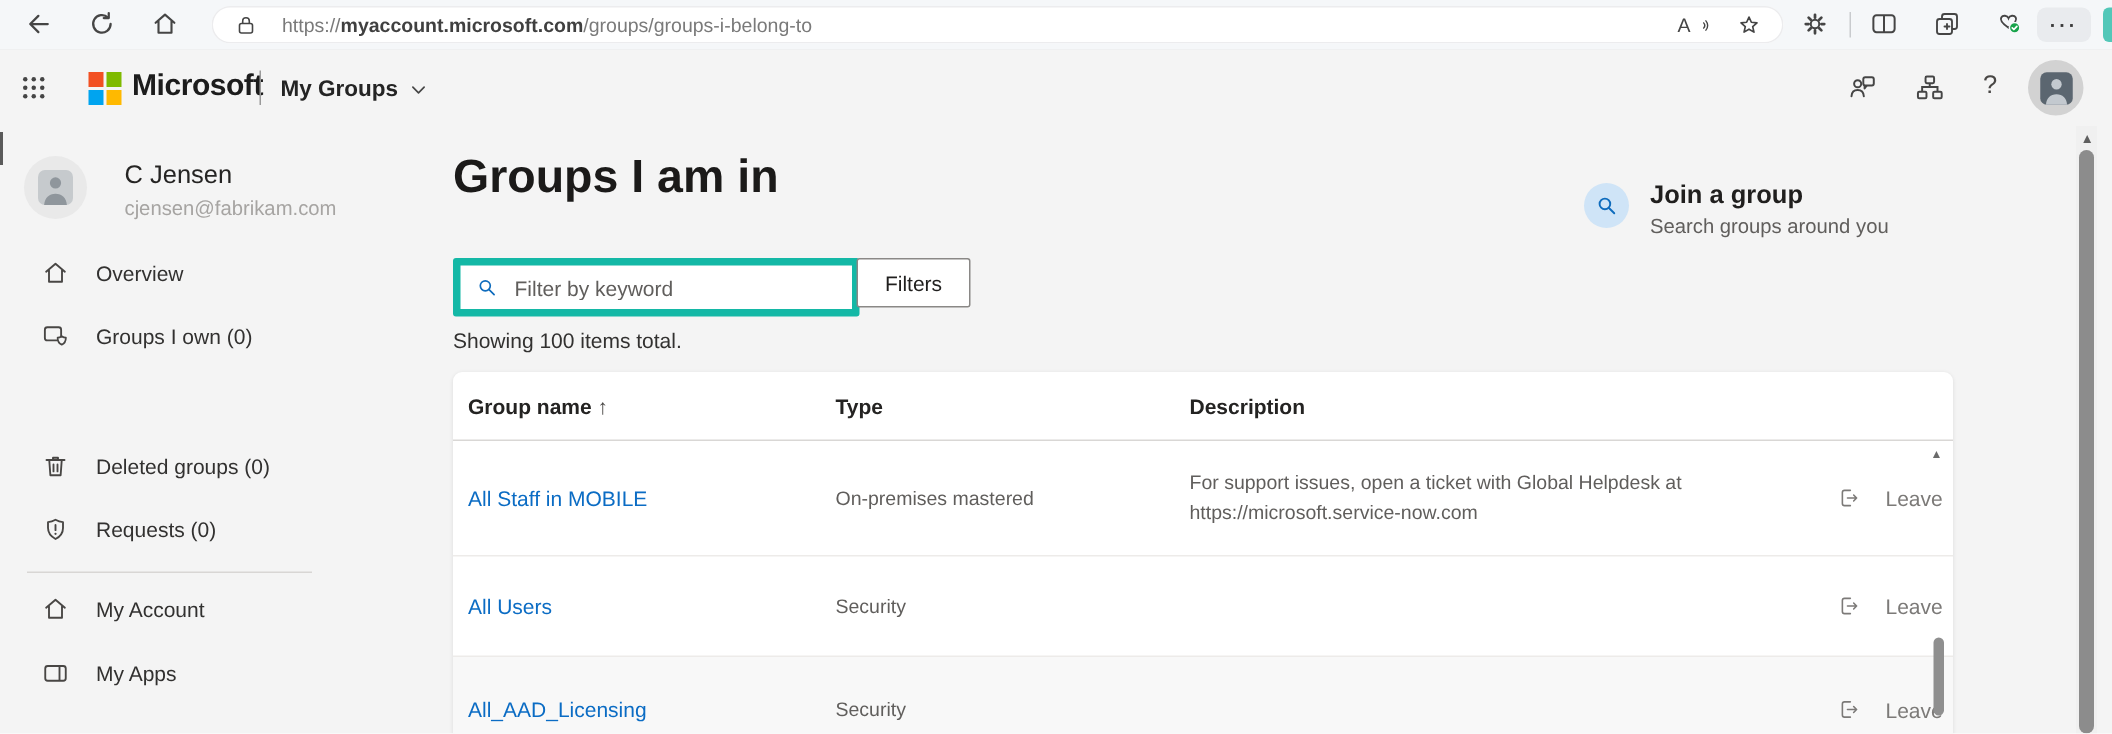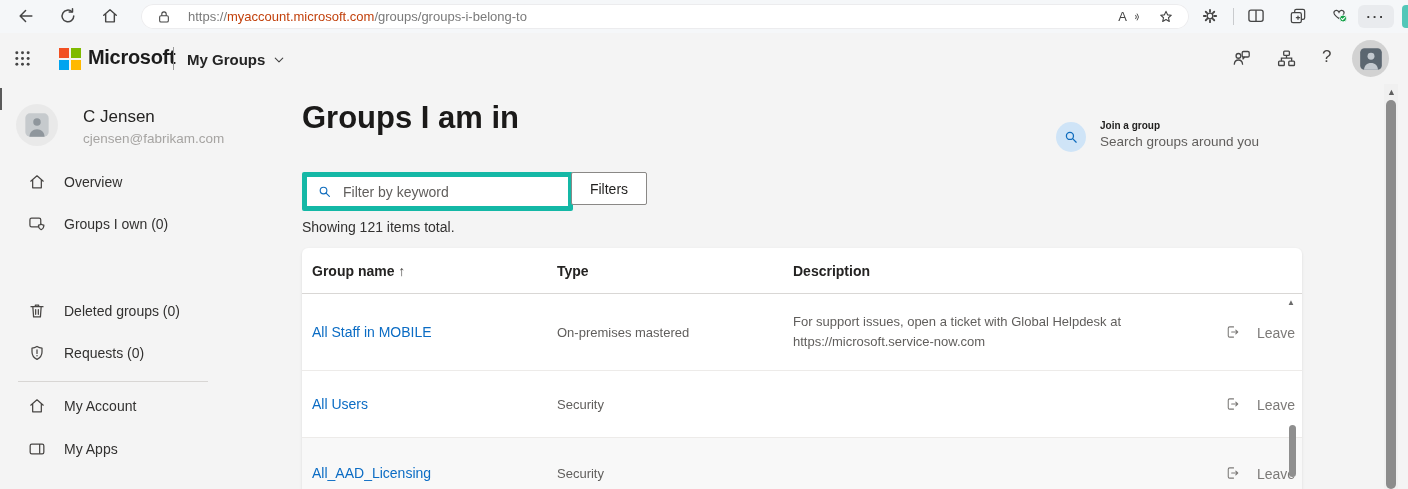--- a/index.html
+++ b/index.html
@@ -7,21 +7,21 @@
          font-family:"Liberation Sans",sans-serif;background:#f4f4f4;color:#323130;}
   .abs{position:absolute;}
   svg{display:block;}
 
   
   .toolbar{position:absolute;left:0;top:0;width:1408px;height:33px;background:#f5f7f9;border-bottom:1px solid #e1e3e6;}
   .tb-ic{position:absolute;top:6px;width:20px;height:20px;cursor:pointer;}
   .pill{position:absolute;left:141px;top:4px;width:1048px;height:25px;background:#ffffff;border-radius:13px;
         display:flex;align-items:center;box-shadow:0 0 0 1px #ececee inset;}
   .url{font-size:13px;color:#7a7a7a;margin-left:16px;white-space:nowrap;}
-  .url b{color:#c2410c;font-weight:normal;}
+  .url b{color:#404040;font-weight:bold;}
   .pill-right{margin-left:auto;display:flex;align-items:center;gap:16px;padding-right:14px;}
   .ra{display:flex;align-items:center;color:#454545;font-size:13px;cursor:pointer;}
   .more-btn{position:absolute;left:1358px;top:5px;width:36px;height:23px;background:#e9ebee;border-radius:6px;
             display:flex;align-items:center;justify-content:center;font-size:13px;font-weight:bold;color:#3a3a3a;
             letter-spacing:2px;cursor:pointer;}
   .sliver{position:absolute;left:1402px;top:5px;width:6px;height:23px;border-radius:4px 0 0 4px;background:#52c7b8;}
   .tb-div{position:absolute;left:1233px;top:8px;width:1px;height:17px;background:#c9cbce;}
 
   
   .msheader{position:absolute;left:0;top:33px;width:1408px;height:51px;background:#f4f4f4;border-bottom:1px solid #e3e3e3;}
@@ -53,21 +53,21 @@
   
   .pgtitle{position:absolute;left:302px;top:16px;font-size:31px;font-weight:bold;color:#1b1a19;}
   .filter-box{position:absolute;left:302px;top:88px;width:261px;height:29px;background:#fff;border:5px solid #14b8a6;border-radius:2px;display:flex;align-items:center;}
   .filter-box input{border:0;outline:0;background:transparent;font-size:14px;color:#323130;font-family:"Liberation Sans",sans-serif;width:200px;}
   .filter-box input::placeholder{color:#605e5c;opacity:1;}
   .filters-btn{position:absolute;left:571px;top:88px;width:74px;height:31px;background:#fff;border:1px solid #8a8886;border-radius:2px;
                font-size:14px;font-weight:normal;color:#201f1e;display:flex;align-items:center;justify-content:center;cursor:pointer;}
   .showing{position:absolute;left:302px;top:135px;font-size:14px;color:#323130;}
   .join{position:absolute;left:1056px;top:36px;display:flex;gap:14px;cursor:pointer;}
   .join-circle{width:30px;height:30px;border-radius:50%;background:#cfe4f7;display:flex;align-items:center;justify-content:center;flex:none;margin-top:2px;}
-  .join-t1{font-size:10px;font-weight:bold;color:#201f1e;}
+  .join-t1{font-size:17px;font-weight:bold;color:#201f1e;}
   .join-t2{font-size:13.5px;color:#605e5c;margin-top:3px;}
 
   
   .card{position:absolute;left:302px;top:164px;width:1000px;height:260px;background:#fff;border-radius:6px;
         box-shadow:0 1px 3px rgba(0,0,0,.10);overflow:hidden;}
   .thead{position:absolute;left:0;top:0;width:100%;height:45px;border-bottom:1px solid #d9d7d5;display:flex;align-items:center;
          font-size:14px;font-weight:bold;color:#242322;}
   .th-name{margin-left:10px;width:245px;cursor:pointer;}
   .th-type{width:236px;cursor:pointer;}
   .th-desc{cursor:pointer;}
@@ -287,21 +287,21 @@
       <svg viewBox="0 0 24 24" style="width:16px;height:16px;margin:0 8px 0 10px">
           <circle cx="9.8" cy="9.8" r="5" fill="none" stroke="#0f6cbd" stroke-width="1.7"></circle>
           <path d="m13.6 13.6 5 5" stroke="#0f6cbd" stroke-width="1.7" stroke-linecap="round"></path>
         </svg>
       <input type="text" placeholder="Filter by keyword" style="">
     </div>
     <div class="filters-btn">
         <span>Filters</span>
       </div>
 
-    <div class="showing">Showing 121 items total.</div>
+    <div class="showing">Showing 100 items total.</div>
 
     <div class="join">
       <div class="join-circle">
         <svg viewBox="0 0 24 24" style="width:17px;height:17px">
             <circle cx="9.8" cy="9.8" r="5" fill="none" stroke="#0f6cbd" stroke-width="1.8"></circle>
             <path d="m13.6 13.6 5 5" stroke="#0f6cbd" stroke-width="1.8" stroke-linecap="round"></path>
           </svg>
       </div>
       <div>
         <div class="join-t1">Join a group</div>

